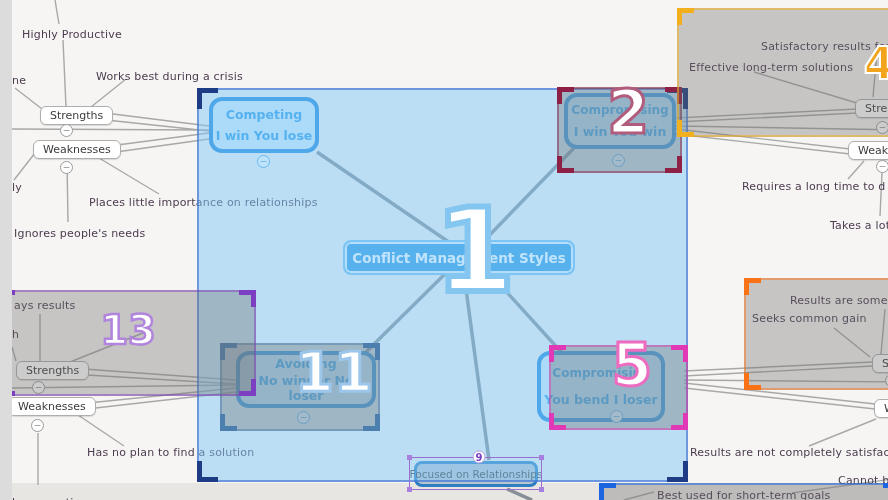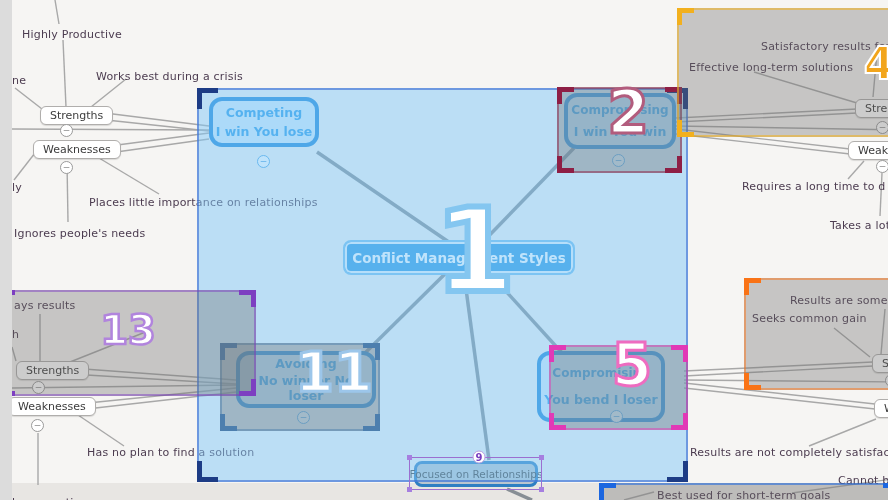--- a/index.html
+++ b/index.html
@@ -186,21 +186,21 @@
   <div class="minus" style="left:864px;top:121px">−</div>
   <div class="minus" style="left:864px;top:160px">−</div>
   <div class="minus" style="left:20px;top:381px">−</div>
   <div class="minus" style="left:19px;top:419px">−</div>
   <div class="minus" style="left:873px;top:374px">−</div>
   <div class="minus blue" style="left:245px;top:155px">−</div>
   <div class="minus blue" style="left:600px;top:154px">−</div>
   <div class="minus blue" style="left:285px;top:411px">−</div>
   <div class="minus blue" style="left:598px;top:410px">−</div>
 
-  <div class="bnode" style="left:197px;top:97px;width:110px;height:50px">
+  <div class="bnode" style="left:197px;top:97px;width:110px;height:56px">
     <span>Competing</span>
     <span class="t2">I win You lose</span>
   </div>
   <div class="bnode" style="left:552px;top:93px;width:112px;height:56px;font-size:12px">
     <span>Compromising</span>
     <span class="t2">I win You win</span>
   </div>
   <div class="bnode" style="left:224px;top:351px;width:140px;height:57px">
     <span>Avoiding</span>
     <span class="t2">No winner No loser</span>

